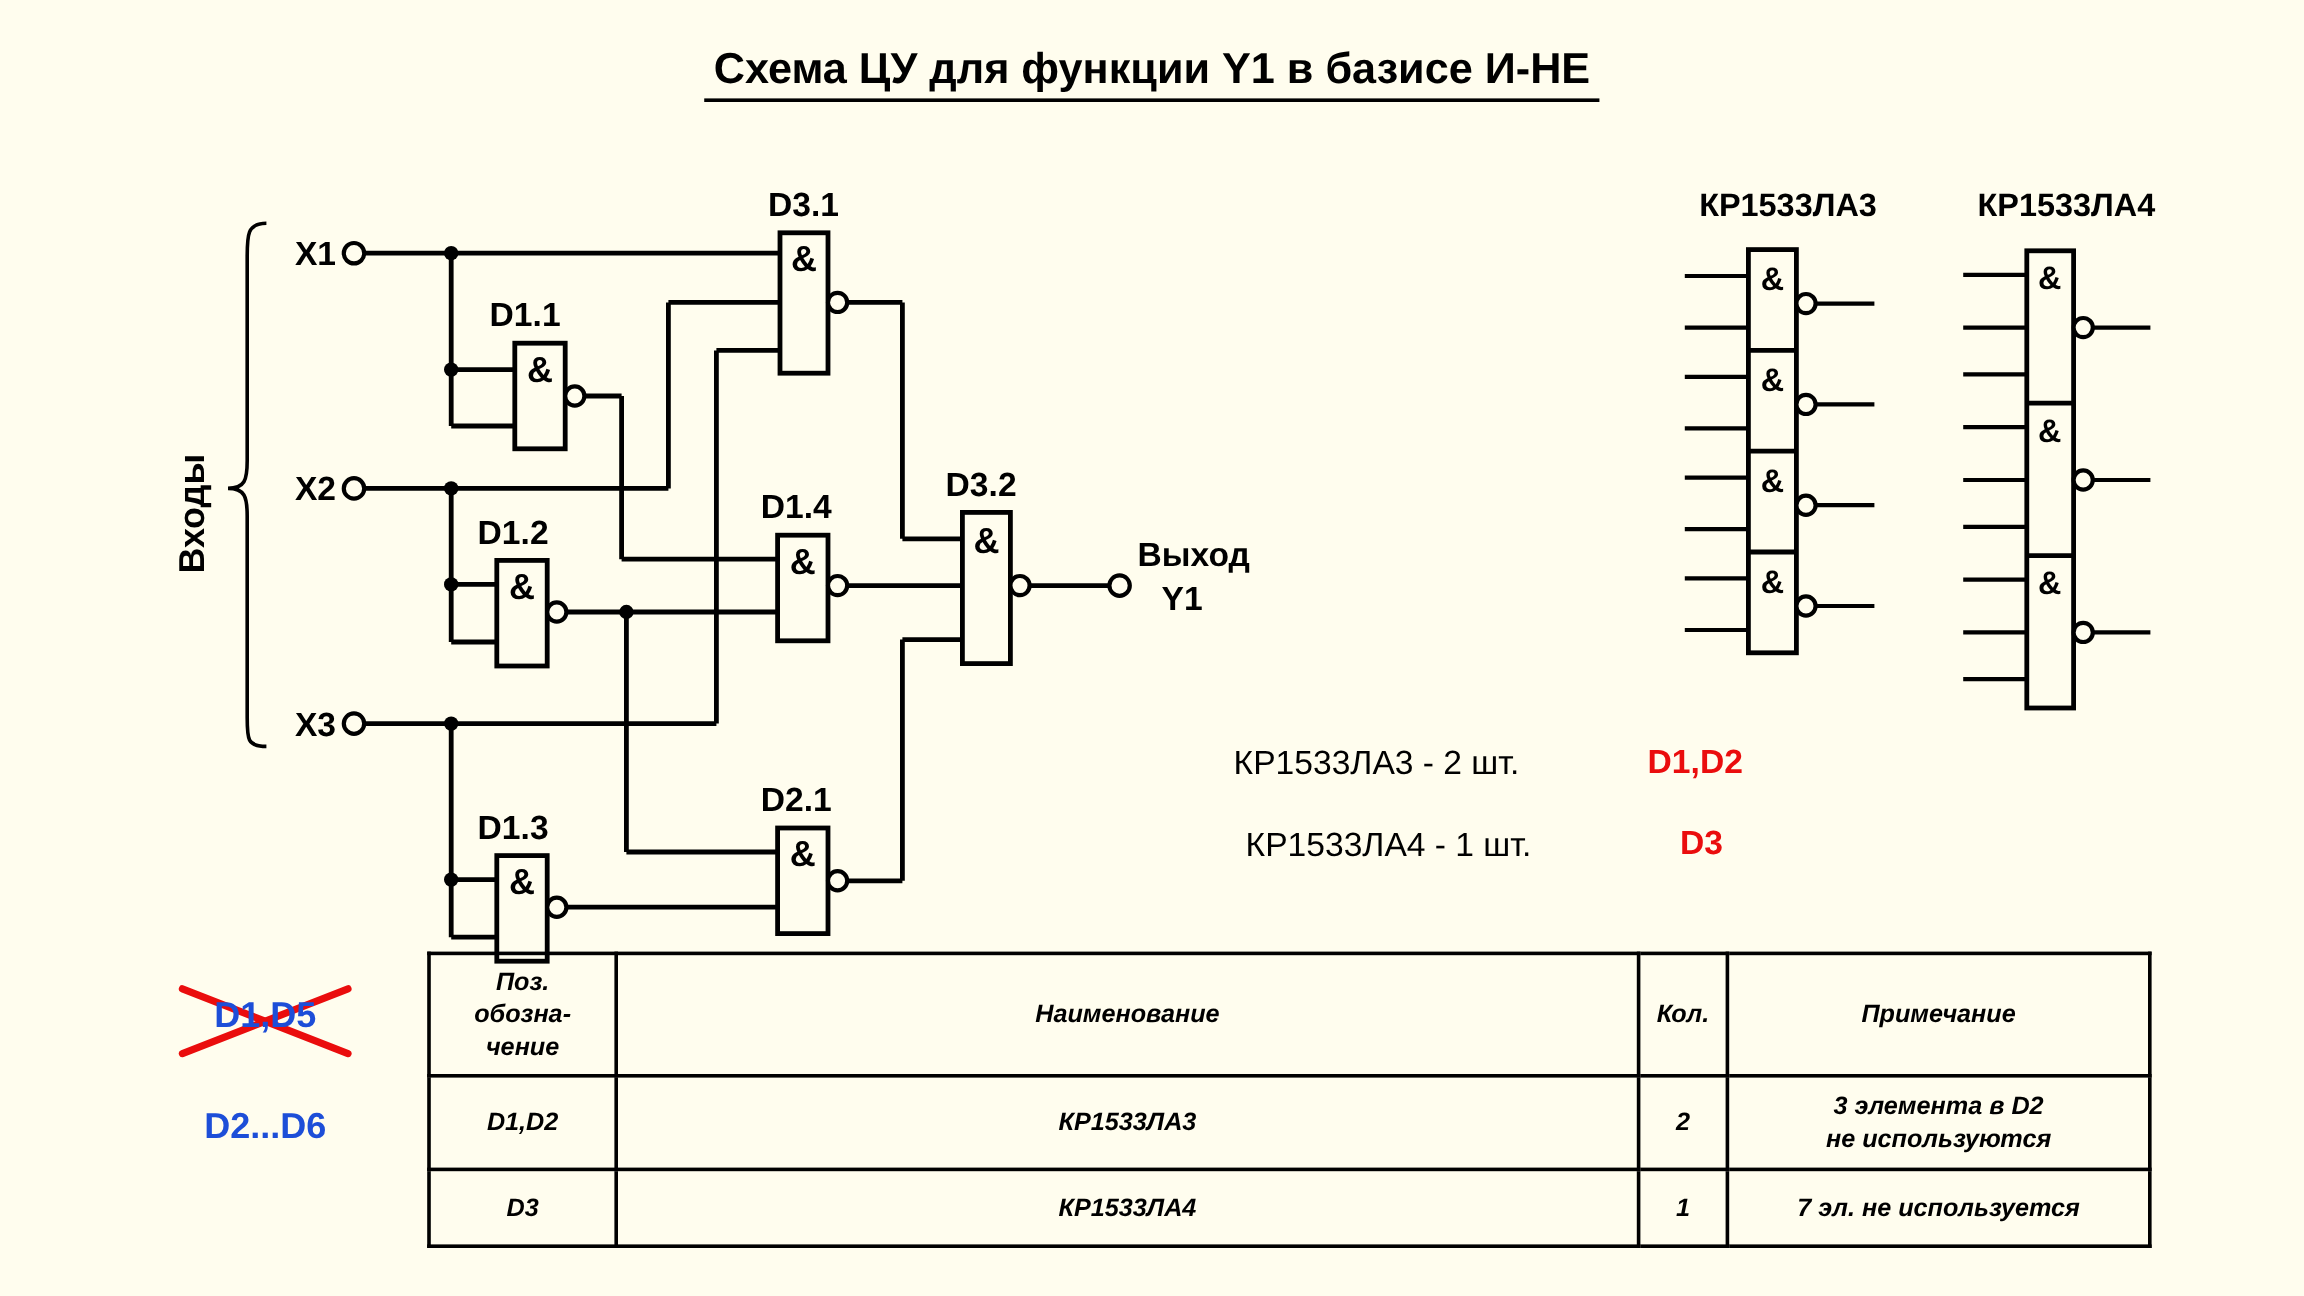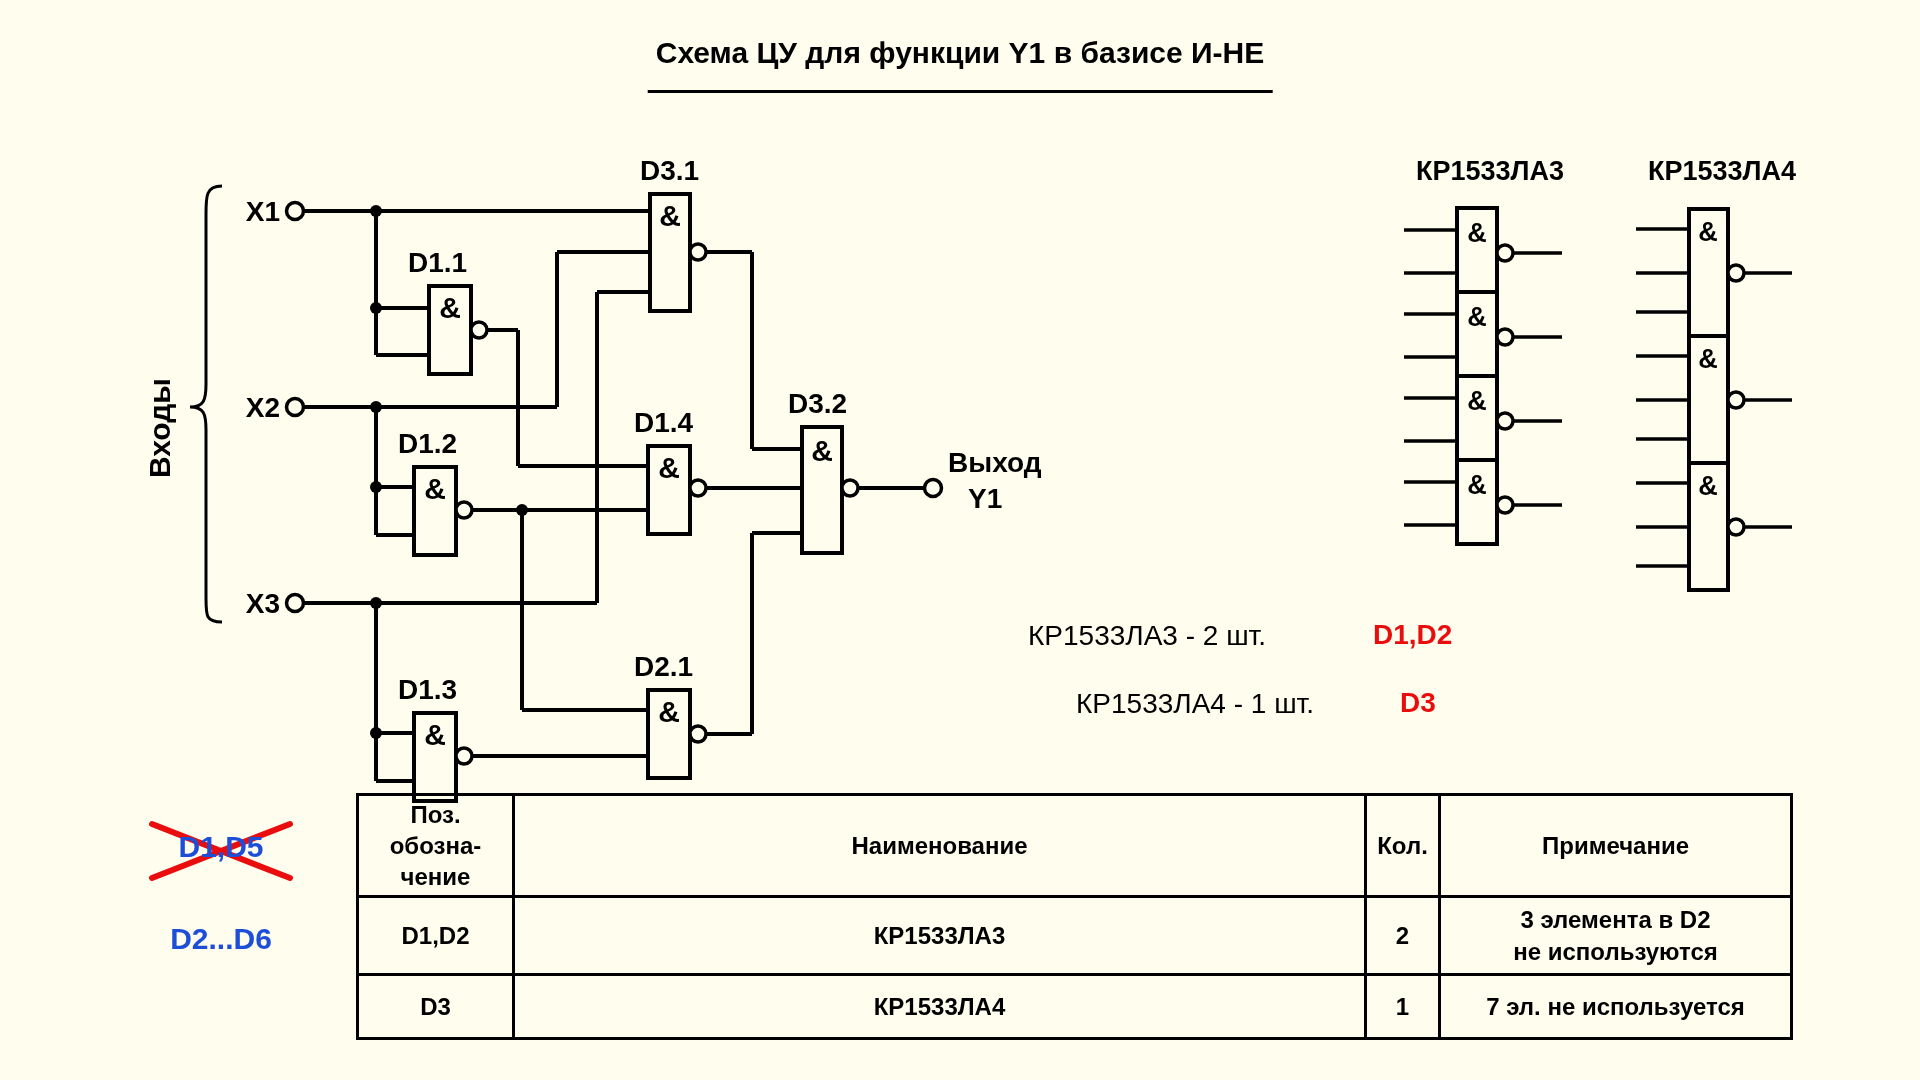--- a/index.html
+++ b/index.html
@@ -4,32 +4,33 @@
 <style>
   html,body{margin:0;padding:0;background:#e9e9e9;}
   .canvas{
     position:relative;width:1920px;height:1080px;margin:0 auto;
     background:#fffdee;overflow:hidden;
     font-family:"Liberation Sans", sans-serif;color:#000;
   }
   .abs{position:absolute;}
   .title{
     top:36px;left:50%;transform:translateX(-50%);
-    font-size:30px;font-weight:bold;white-space:nowrap;
-    border-bottom:3px solid #000;padding:0 8px 20px 8px;
+    font-size:36px;font-weight:bold;white-space:nowrap;
+    border-bottom:3px solid #000;padding:0 8px 4px 8px;
   }
   svg.layer{position:absolute;left:0;top:0;}
   .note-line{font-size:28px;font-weight:normal;white-space:nowrap;}
   .note-red{font-size:28px;font-weight:bold;color:#ea0d0d;white-space:nowrap;}
   .blue-note{font-size:30px;font-weight:bold;color:#1d4ed8;text-align:center;width:140px;}
   .bom{border-collapse:collapse;table-layout:fixed;background:transparent;}
   .bom td{
     border:3px solid #000;text-align:center;vertical-align:middle;
-    font-size:24px;font-weight:bold;white-space:pre-line;line-height:1.3;
+    font-size:21px;font-weight:bold;white-space:pre-line;line-height:1.3;
     padding:0 6px;
+    font-style:italic;
   }
 </style>
 </head>
 <body>
 
 <div class="canvas">
 
   <div class="abs title">Схема ЦУ для функции Y1 в базисе И-НЕ</div>
 
   <svg class="layer" width="1920" height="1080" viewBox="0 0 1920 1080" fill="none" stroke="#000" stroke-width="4">
@@ -220,21 +221,21 @@
     </g>
 
     <g stroke="#ea0d0d" stroke-width="6" stroke-linecap="round">
       <line x1="152" y1="824" x2="290" y2="878"></line>
       <line x1="152" y1="878" x2="290" y2="824"></line>
     </g>
   </svg>
 
   <div class="abs note-line" style="left:1028px;top:620px;">КР1533ЛА3 - 2 шт.</div>
   <div class="abs note-red" style="left:1373px;top:619px;">D1,D2</div>
-  <div class="abs note-line" style="left:1076px;top:688px;">КР1533ЛА4 - 1 шт.</div>
+  <div class="abs note-line" style="left:1038px;top:688px;">КР1533ЛА4 - 1 шт.</div>
   <div class="abs note-red" style="left:1400px;top:687px;">D3</div>
 
   <div class="abs blue-note" style="left:151px;top:830px;">D1,D5</div>
   <div class="abs blue-note" style="left:151px;top:922px;">D2...D6</div>
 
   <table class="bom abs" style="left:356px;top:793px;width:1434px;">
     <colgroup>
       <col style="width:156px">
         <col style="width:852px">
         <col style="width:74px">

